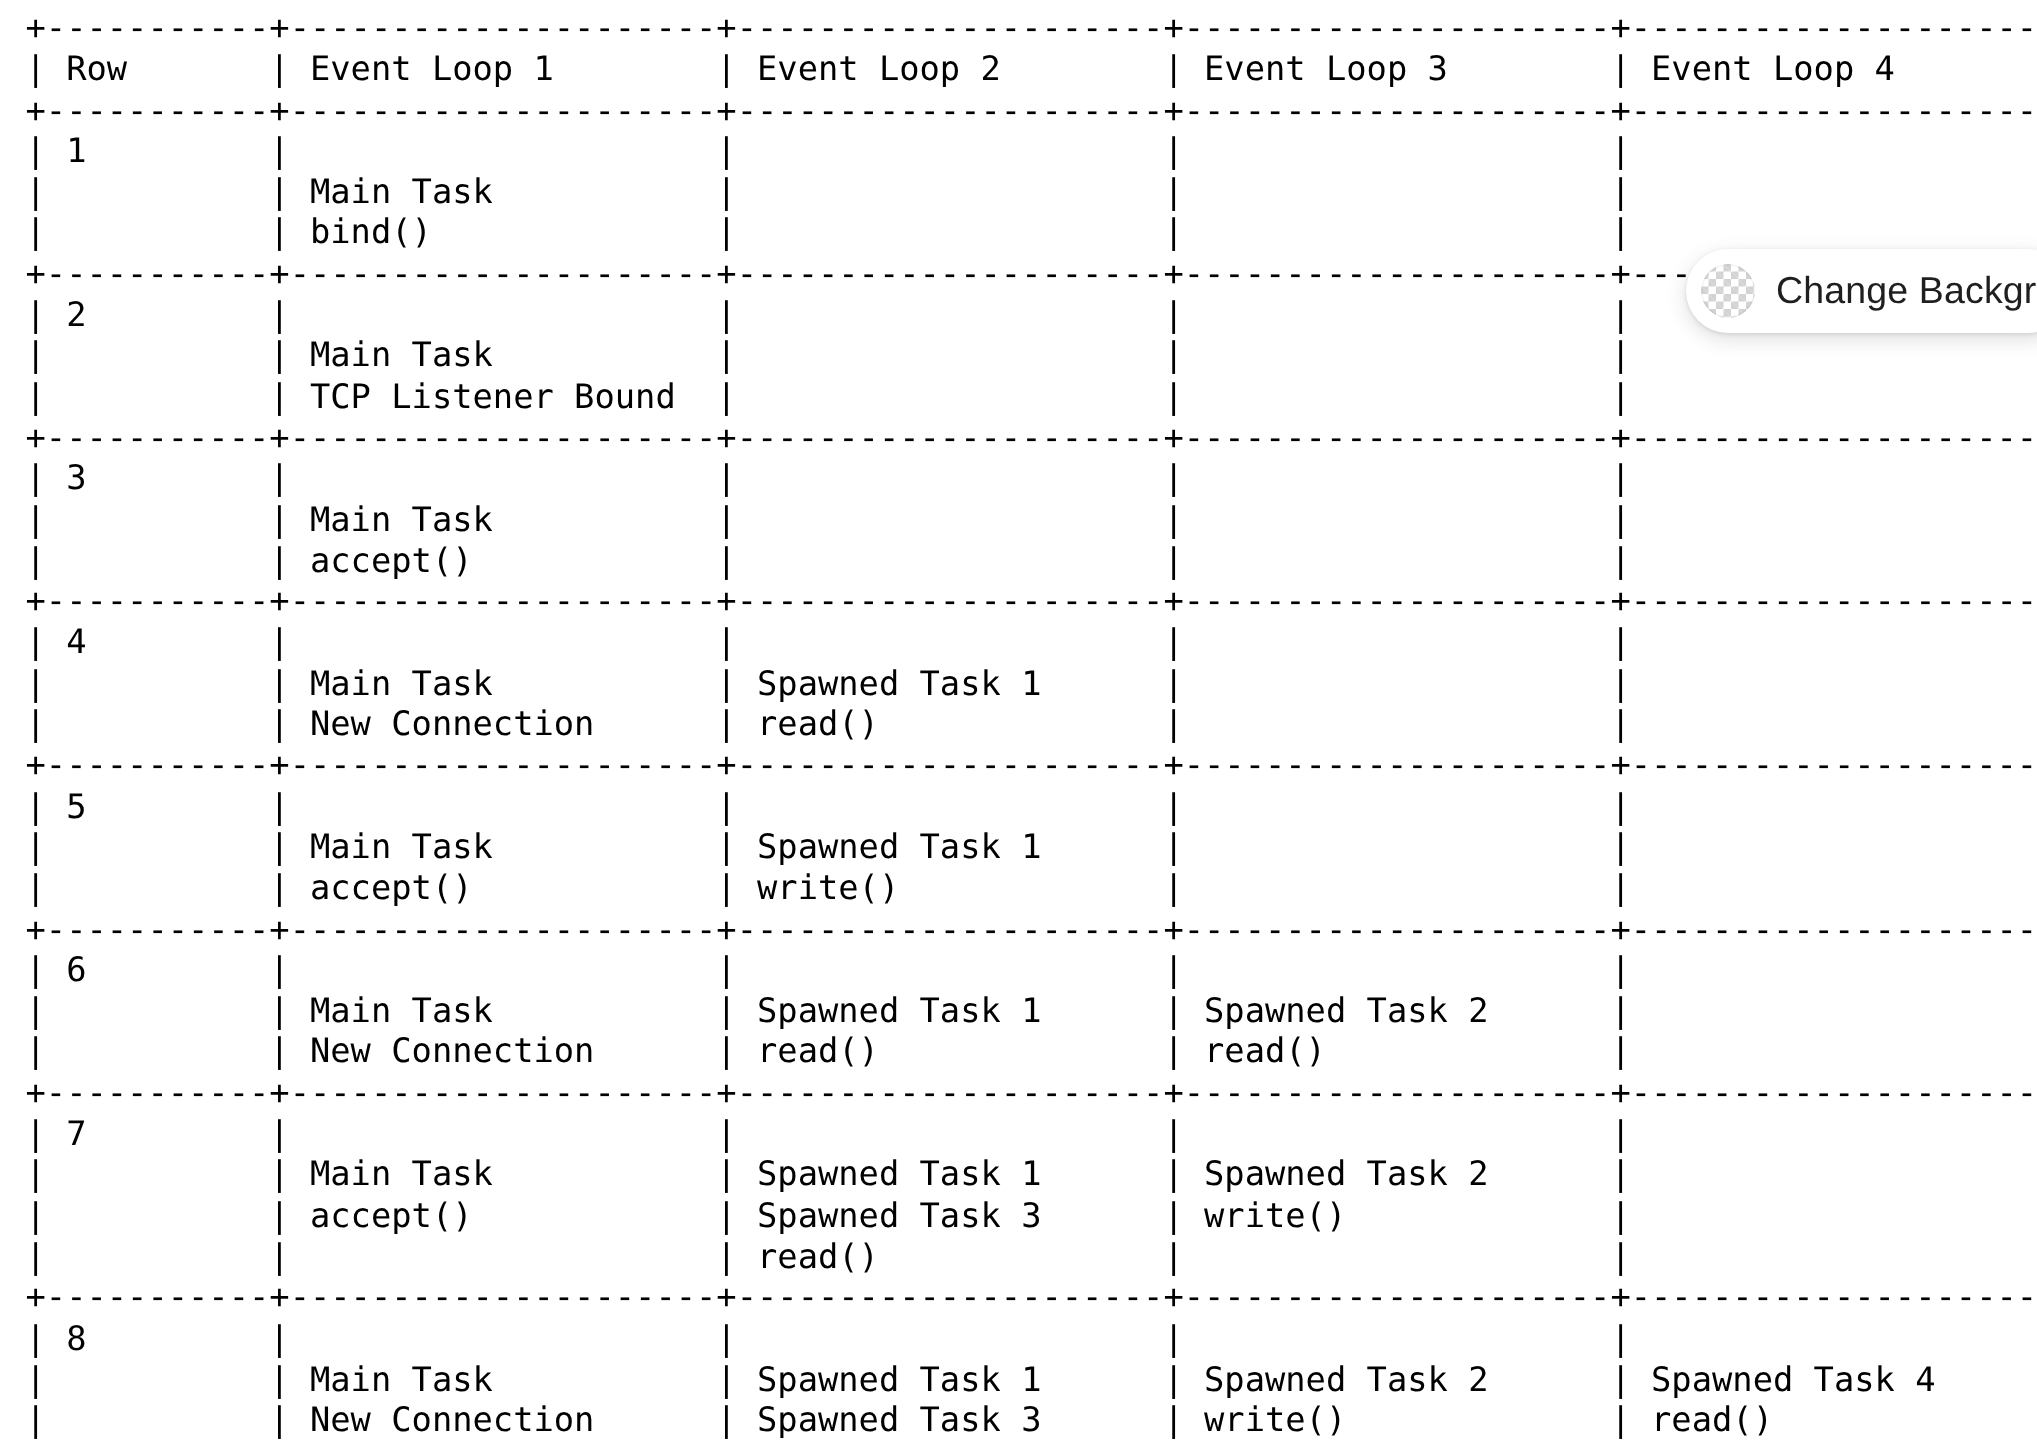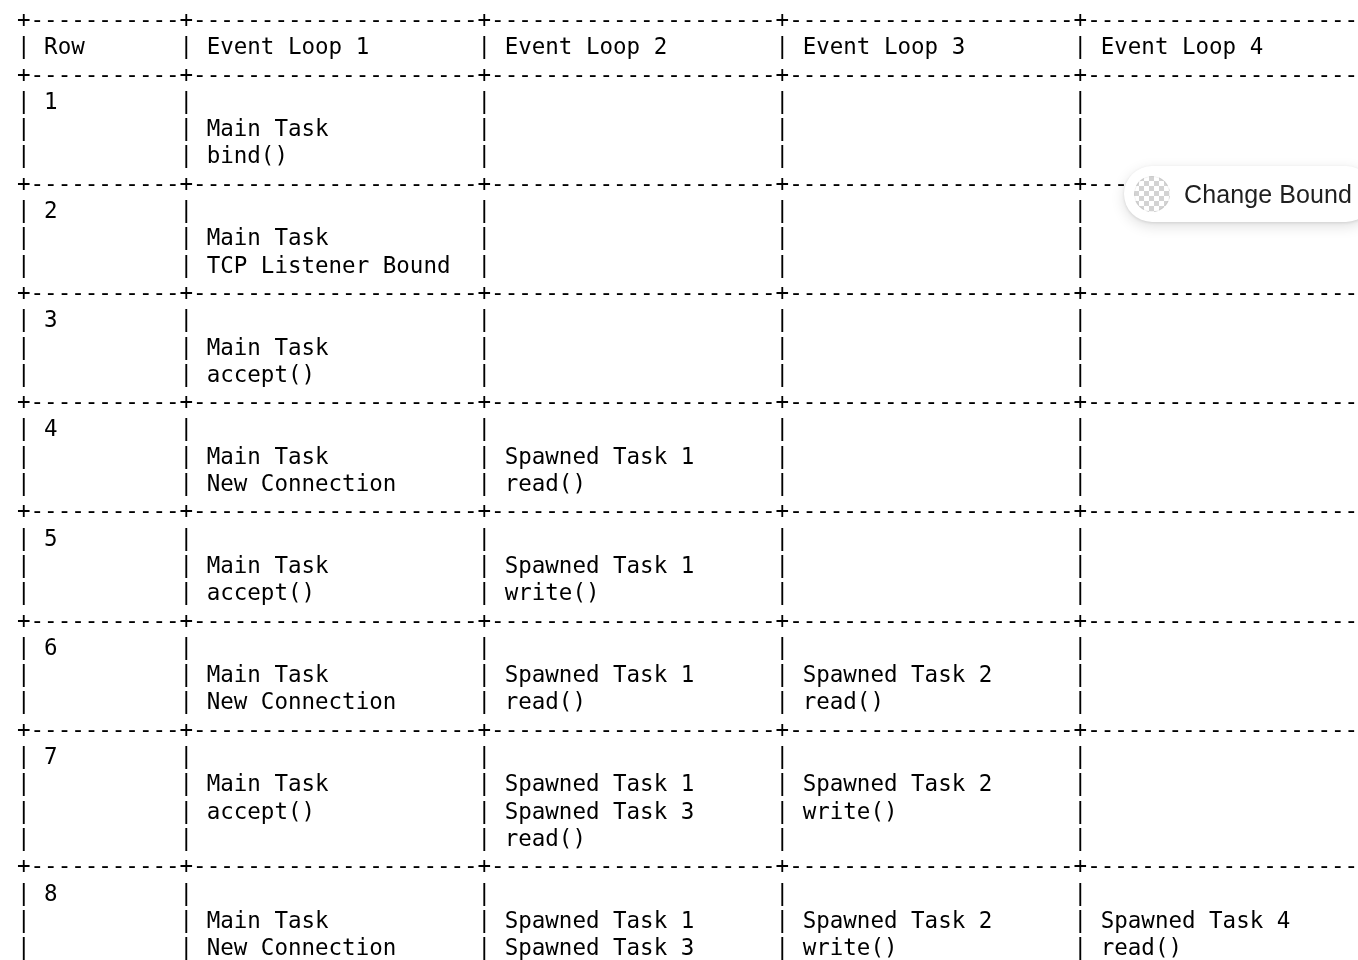--- a/index.html
+++ b/index.html
@@ -106,14 +106,14 @@
 |           |                     | read()              |                     |                     |
 +-----------+---------------------+---------------------+---------------------+---------------------+
 | 8         |                     |                     |                     |                     |
 |           | Main Task           | Spawned Task 1      | Spawned Task 2      | Spawned Task 4      |
 |           | New Connection      | Spawned Task 3      | write()             | read()              |
 |           |                     | write()             |                     |                     |
 +-----------+---------------------+---------------------+---------------------+---------------------+</pre>
 
 <div id="change-bg-pill">
   <span class="swatch"></span>
-  <span class="pill-label">Change Bound</span>
+  <span class="pill-label">Change Backgr</span>
 </div>
 
 </body></html>

